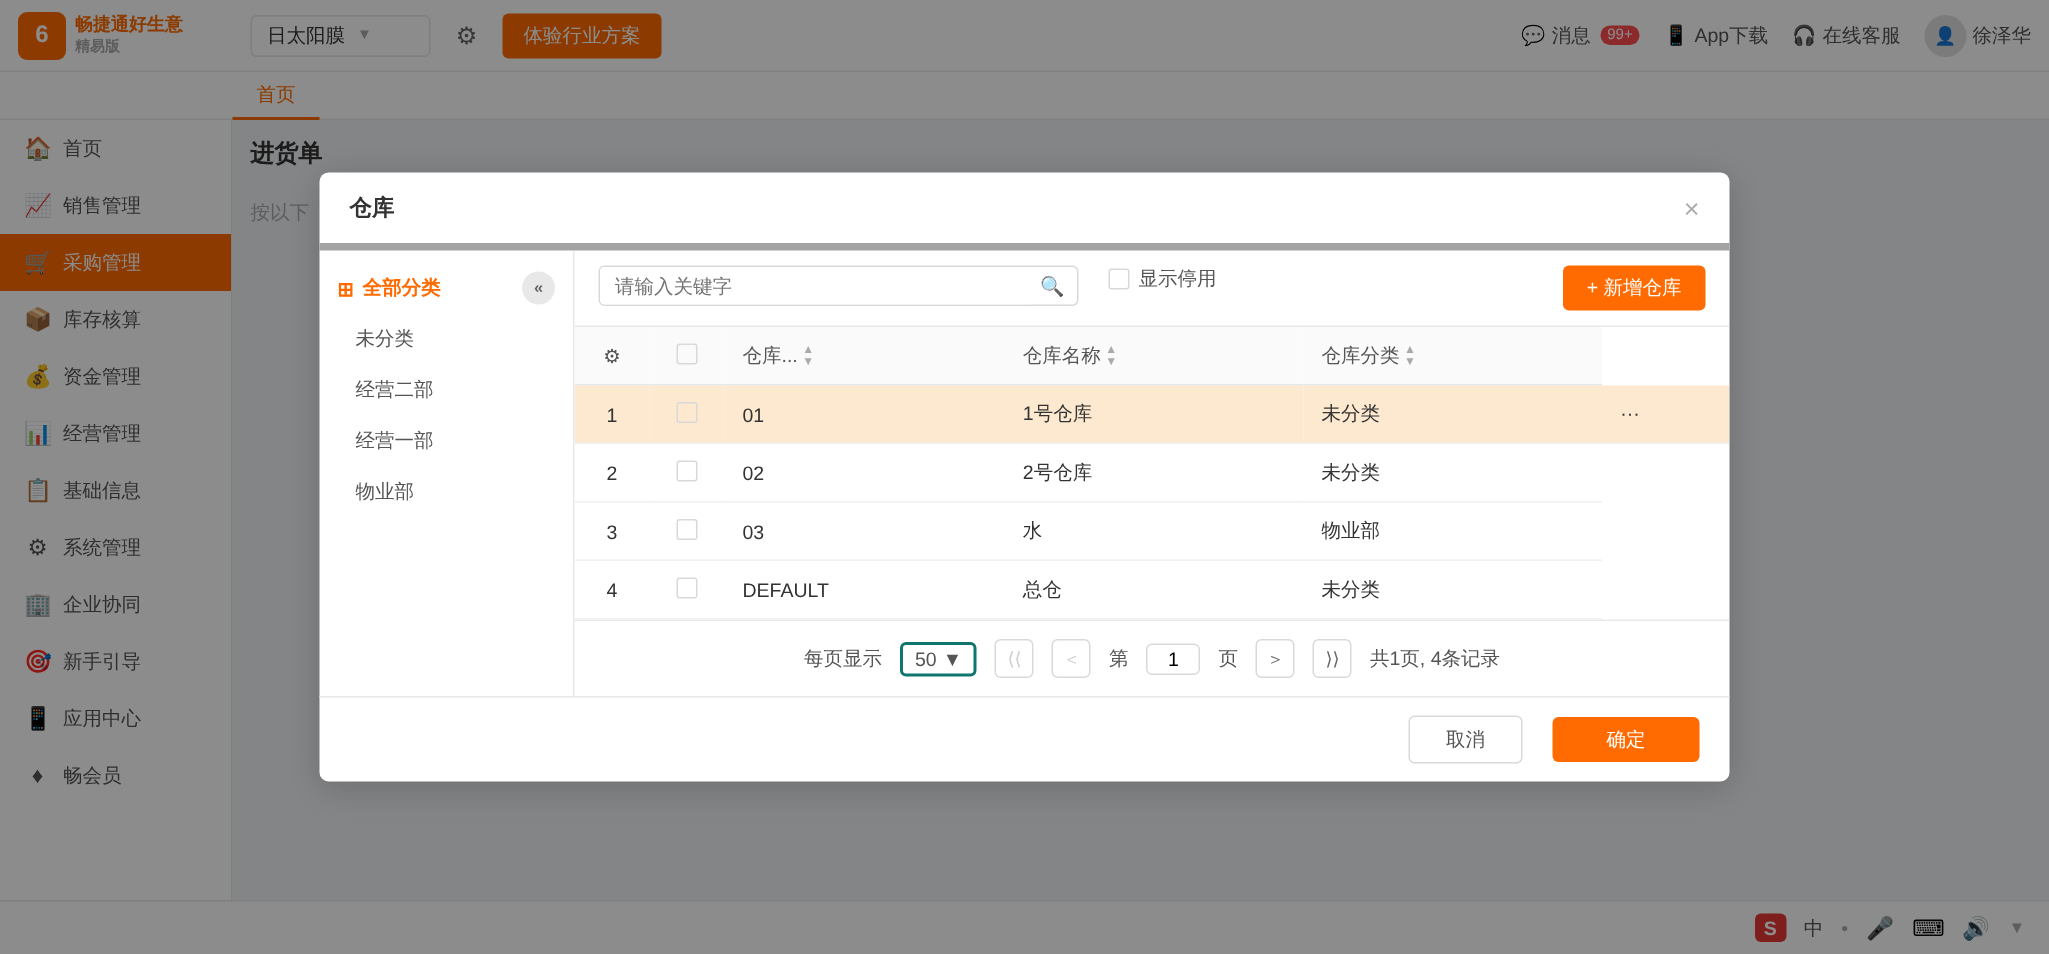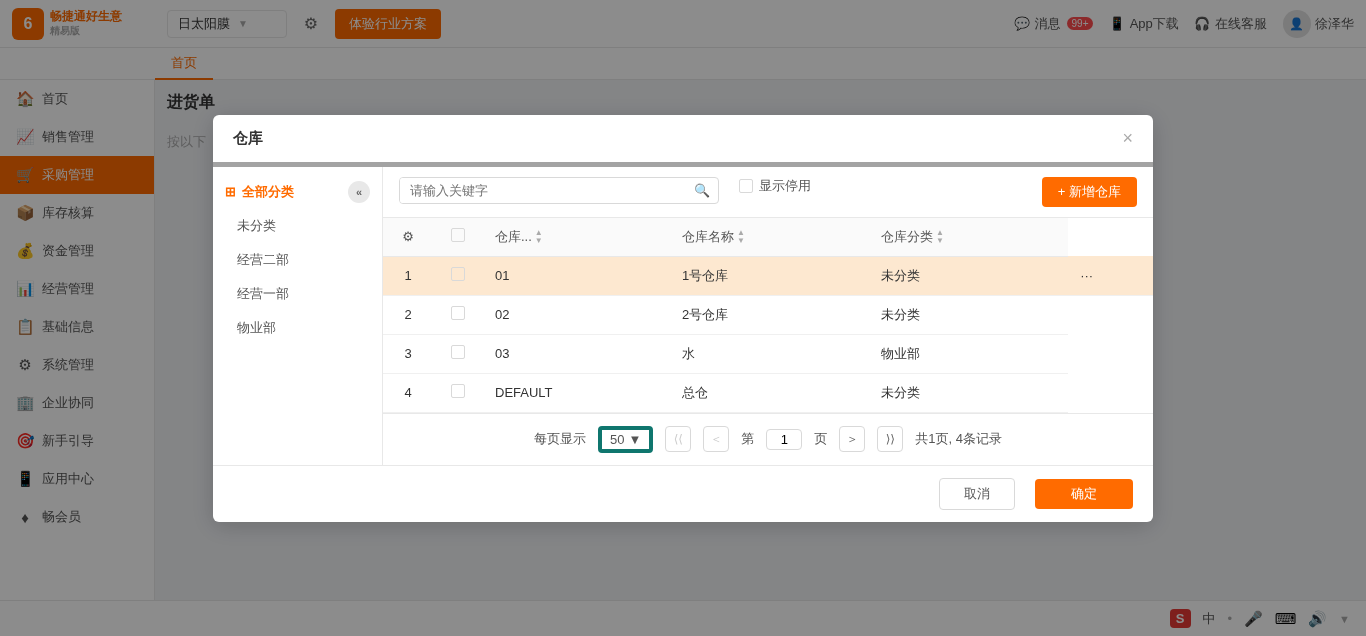--- a/index.html
+++ b/index.html
@@ -359,21 +359,21 @@
       justify-content: center;
       padding: 12px 16px;
       gap: 12px;
       border-top: 1px solid #e8e8e8;
       font-size: 13px;
       color: #555;
     }
     .pagination-bar .page-size-select {
       display: flex;
       align-items: flex-start;
-      border: 4px solid #0f766e;
+      border: 2px solid #0f766e;
       border-radius: 4px;
       padding: 2px 8px;
       gap: 4px;
       cursor: pointer;
     }
     .pagination-btn {
       width: 26px; height: 26px;
       border: 1px solid #d9d9d9;
       border-radius: 4px;
       display: flex; align-items: center; justify-content: center;

